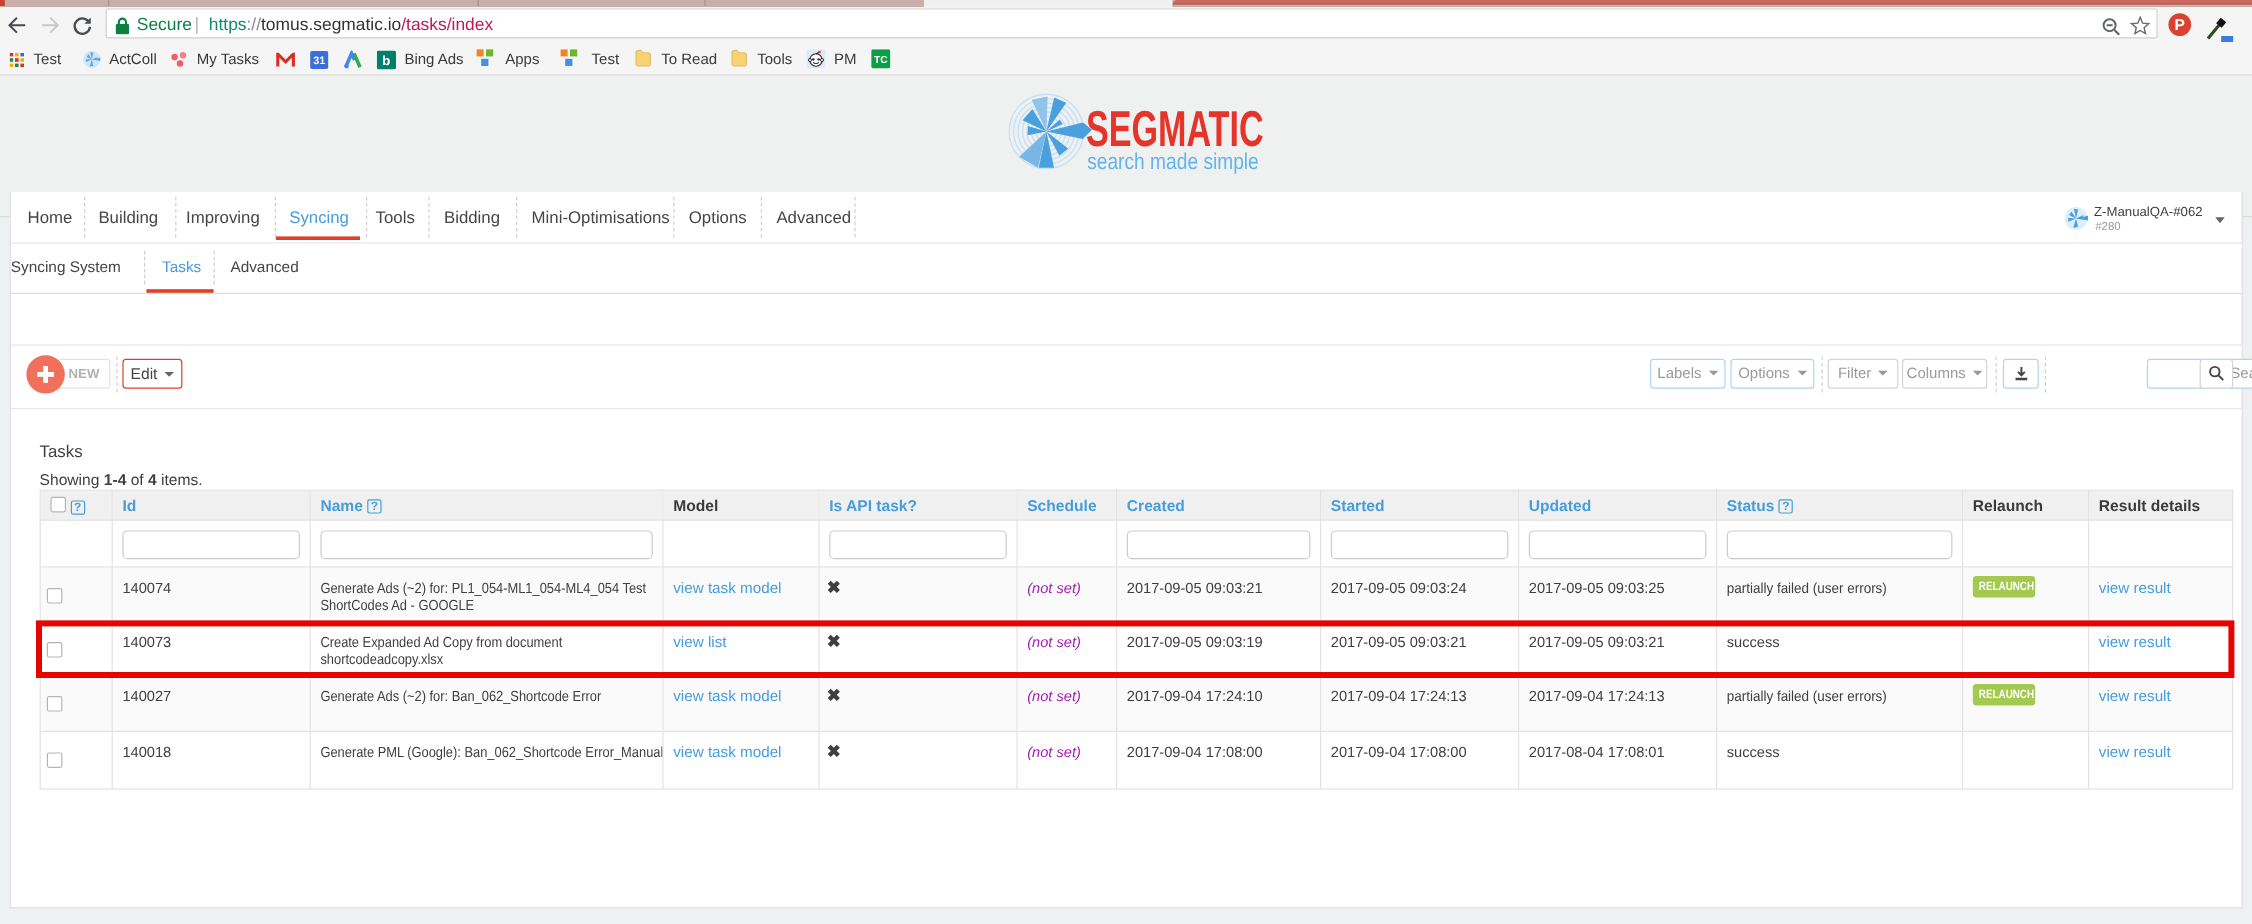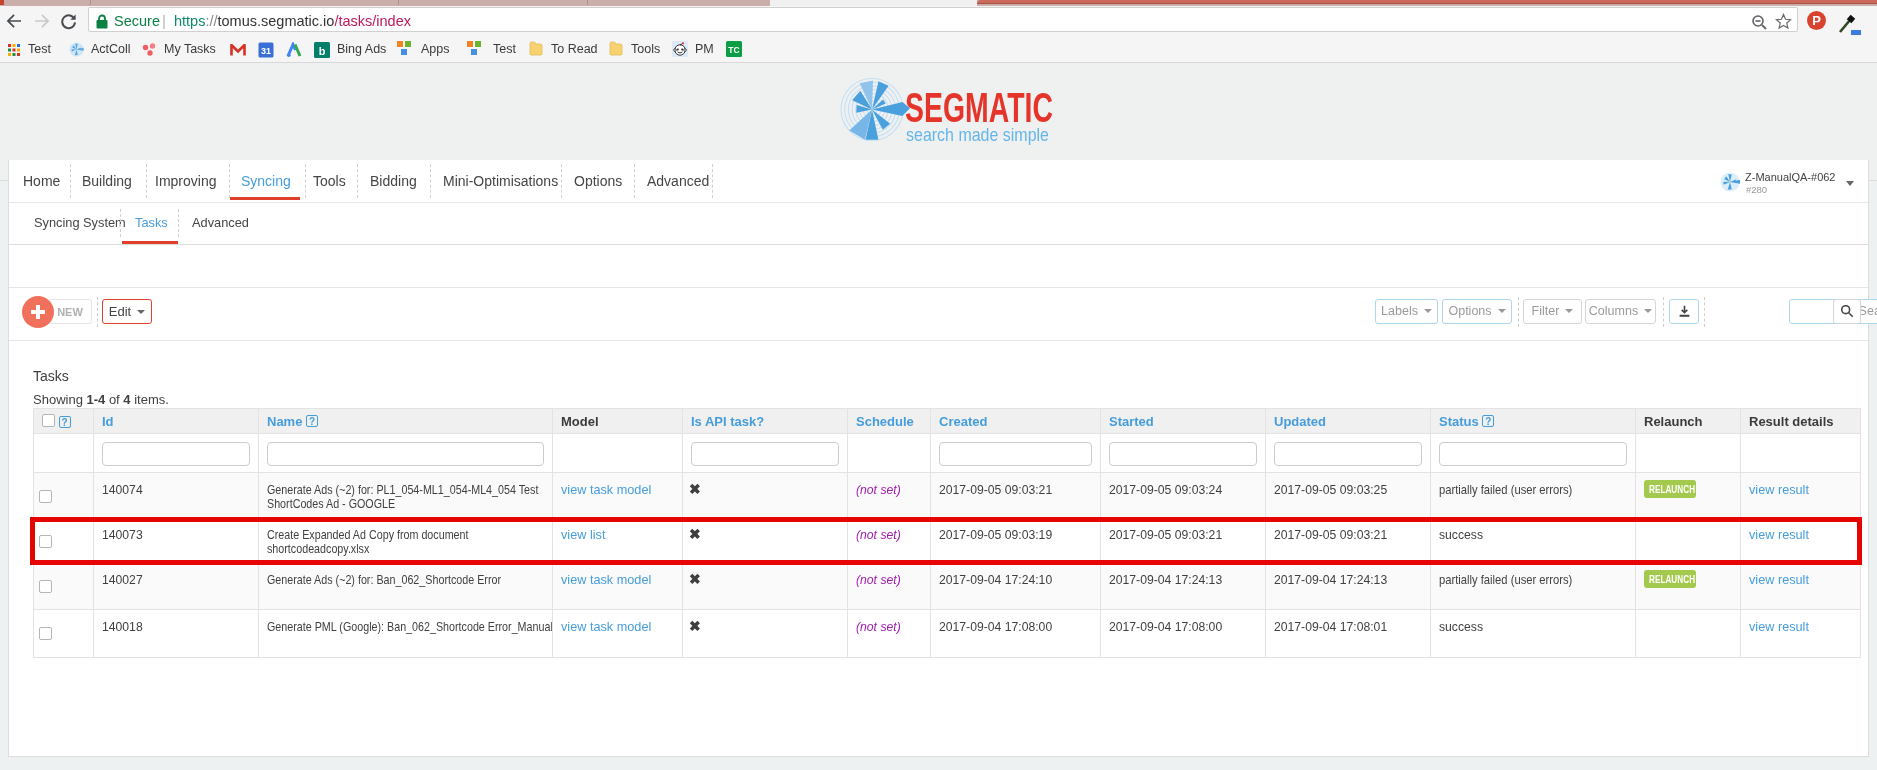--- a/index.html
+++ b/index.html
@@ -258,21 +258,21 @@
           <path d="M40 40 L15 51 L13 39 Z"></path>
           <path d="M40 40 L17 29 L25 17 Z"></path>
       </g>
     </svg>
     <div class="abs" style="left:1736px; top:11px; font-size:11px; color:#3f3f3f;">Z-ManualQA-#062</div>
     <div class="abs" style="left:1737px; top:24px; font-size:9.5px; color:#9a9a9a;">#280</div>
     <div class="abs" style="left:1837px; top:21px; width:0; height:0; border-left:4.5px solid transparent; border-right:4.5px solid transparent; border-top:5.5px solid #666;"></div>
   </div>
 
   <div id="subnav" class="abs">
-    <div class="nav2" style="left:25px">Syncing System</div>
+    <div class="nav2" style="left:0">Syncing System</div>
     <div class="nav2sep" style="left:111px"></div>
     <div class="nav2 blue" style="left:126px">Tasks</div>
     <div class="nav2sep" style="left:169px"></div>
     <div class="redline" style="left:113px; top:38px; width:56px;"></div>
     <div class="nav2" style="left:183px">Advanced</div>
   </div>
 
   <div id="blankstrip" class="abs"></div>
 
   <div id="toolbar" class="abs">
@@ -421,21 +421,21 @@
           <td>
               <div class="cb" style="margin-left:-3px; margin-top:7px"></div>
             </td>
           <td>140018</td>
           <td><span class="nm">Generate PML (Google): Ban_062_Shortcode Error_Manual</span></td>
           <td><span class="link">view task model</span></td>
           <td><b style="font-size:14px; margin-left:-2px; display:inline-block; margin-top:-2px">✖</b></td>
           <td><span class="notset">(not set)</span></td>
           <td>2017-09-04 17:08:00</td>
           <td>2017-09-04 17:08:00</td>
-          <td>2017-09-04 17:08:01</td>
+          <td>2017-08-04 17:08:01</td>
           <td>success</td>
           <td></td>
           <td><span class="link">view result</span></td>
         </tr>
       </tbody>
     </table>
   </div>
 </div>
 
 <div id="redbox" class="abs"></div>

